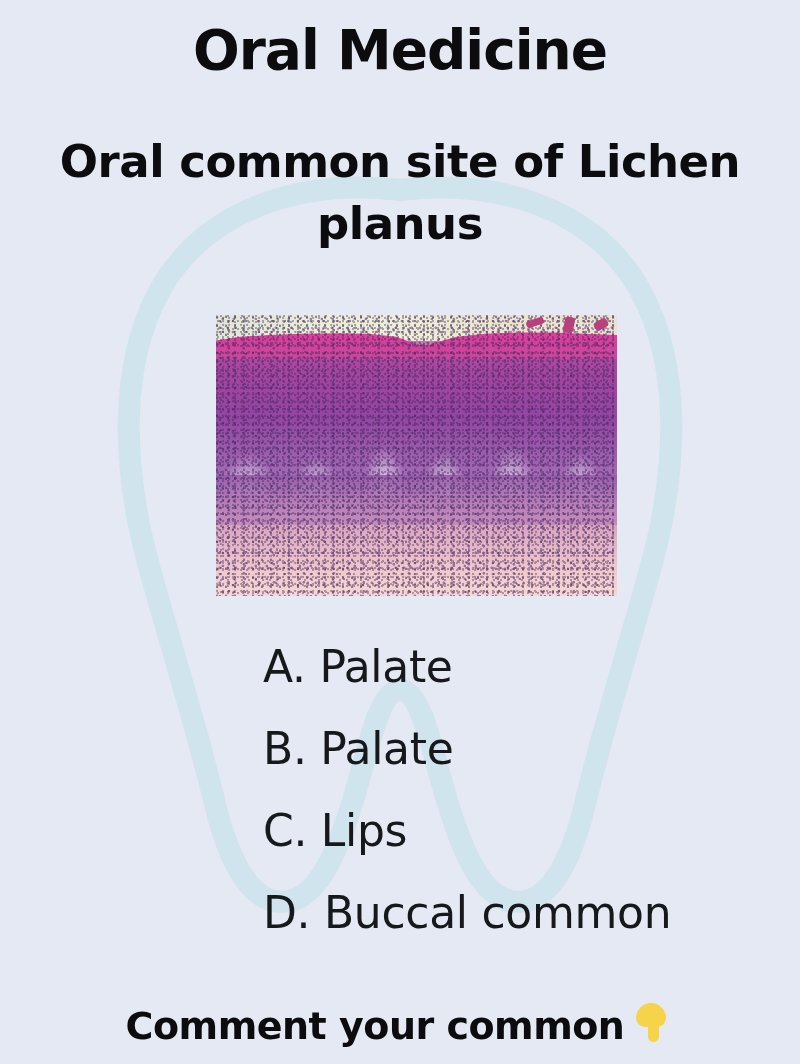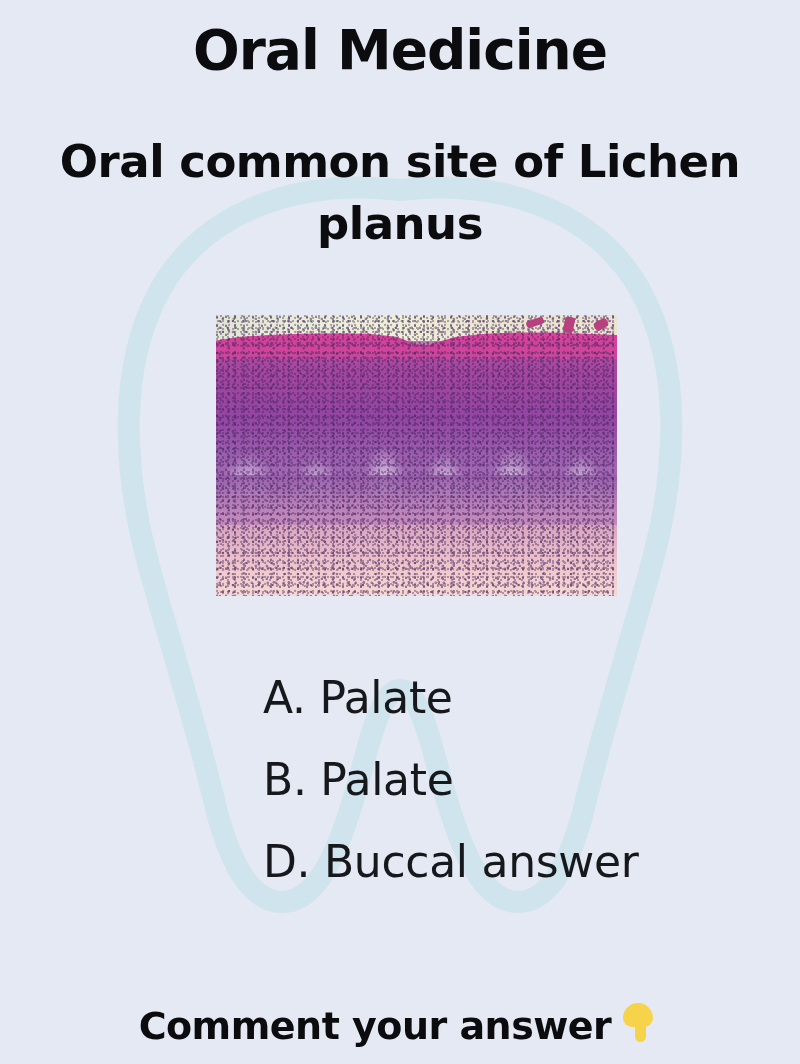--- a/index.html
+++ b/index.html
@@ -164,21 +164,21 @@
   .hist-fragment {
     position: absolute;
     background: #b8407f;
     z-index: 2;
   }
 
   
   #answer-options {
     position: absolute;
     left: 263px;
-    top: 657px;
+    top: 626px;
     width: 520px;
     z-index: 4;
   }
   .option-row {
     font-family: "DejaVu Sans", sans-serif;
     font-size: 44px;
     line-height: 82px;
     font-weight: 400;
     color: #17181c;
     white-space: nowrap;
@@ -260,20 +260,21 @@
     <div class="layer hist-speckle"></div>
     <div class="layer hist-speckle-2"></div>
     <div class="hist-fragment" style="left:310px; top:4px; width:18px; height:7px; transform:rotate(-18deg); border-radius:3px;"></div>
     <div class="hist-fragment" style="left:348px; top:2px; width:10px; height:16px; transform:rotate(12deg); border-radius:3px;"></div>
     <div class="hist-fragment" style="left:378px; top:5px; width:14px; height:9px; transform:rotate(-30deg); border-radius:3px;"></div>
   </div>
 
   <div id="answer-options">
     <div class="option-row">A. Palate</div>
     <div class="option-row">B. Palate</div>
-    <div class="option-row">D. Buccal answer</div>
+    <div class="option-row">C. Lips</div>
+    <div class="option-row">D. Buccal common</div>
   </div>
 
   <div id="footer-cta">
-    <span>Comment your answer</span><span class="cta-emoji"><span class="pad"></span><span class="finger"></span></span>
+    <span>Comment your common</span><span class="cta-emoji"><span class="pad"></span><span class="finger"></span></span>
   </div>
 
 </div>
 
 </body></html>

